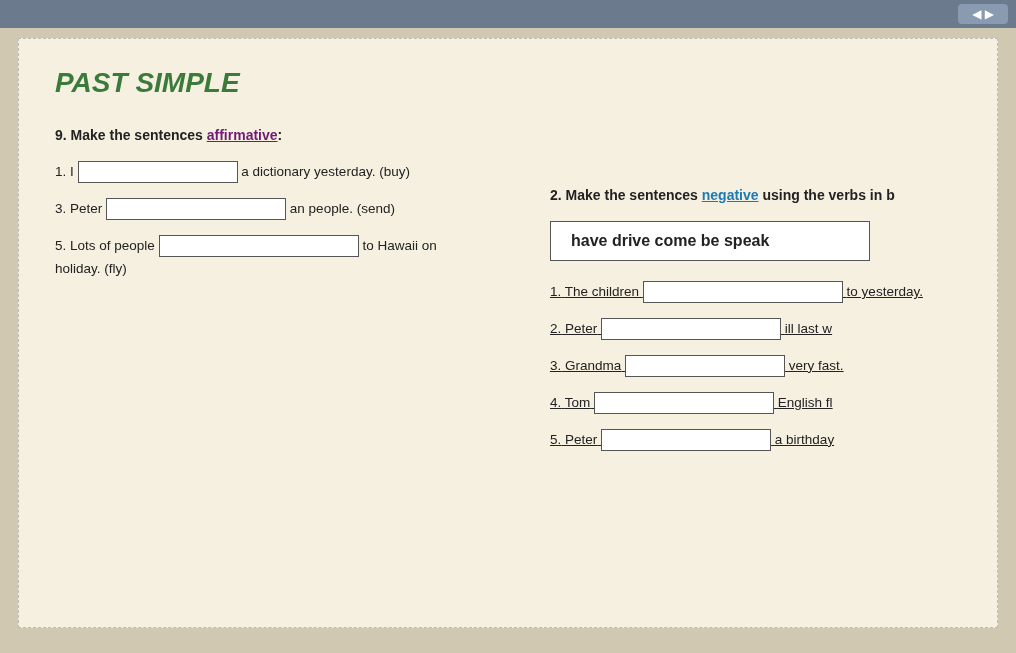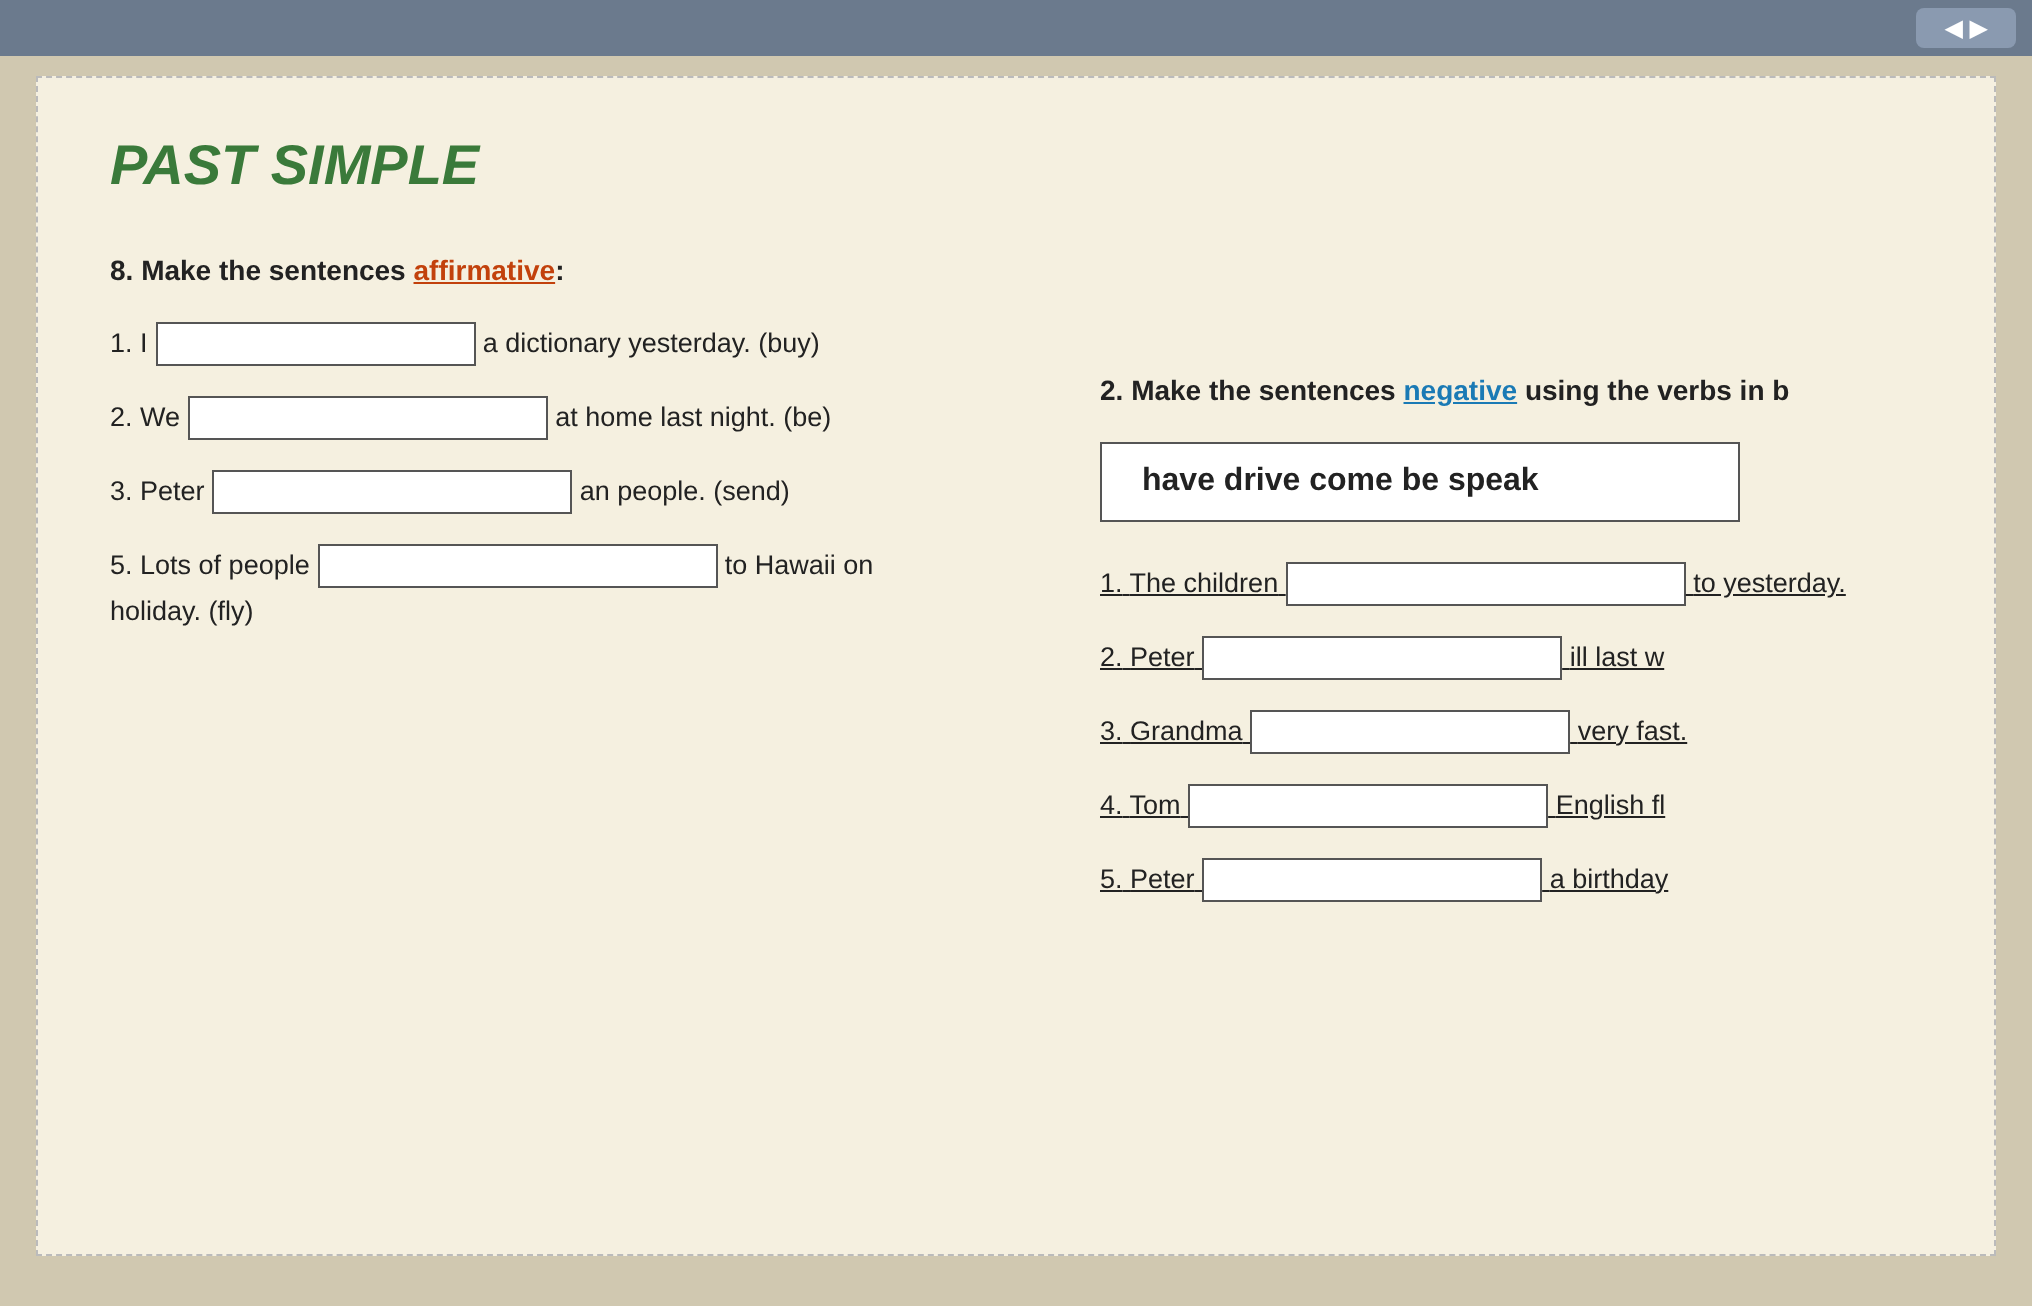--- a/index.html
+++ b/index.html
@@ -69,21 +69,21 @@
 
     .section-heading {
       font-size: 14px;
       font-weight: bold;
       color: #222;
       margin-bottom: 18px;
     }
 
     .section-heading a,
     .section-heading .link-word {
-      color: #c2410c;
+      color: #701a75;
       text-decoration: underline;
     }
 
     .exercise-item {
       margin-bottom: 14px;
       font-size: 13.5px;
       color: #222;
       line-height: 1.7;
     }
 
@@ -152,37 +152,31 @@
   <button class="top-bar-btn">◀  ▶</button>
 </div>
 
 <div class="main-card">
   <div class="page-title">PAST SIMPLE</div>
 
   <div class="two-col">
 
     <div class="col-left">
       <div class="section-heading">
-        <span>8. Make the sentences</span>
+        <span>9. Make the sentences</span>
         <span class="link-word">affirmative</span><span>:</span>
       </div>
 
       <div class="exercise-item">
         <span>1.</span>
         <span>I</span>
         <input type="text" style="">
         <span>a dictionary yesterday. (buy)</span>
       </div>
 
-      <div class="exercise-item">
-        <span>2.</span>
-        <span>We</span>
-        <input type="text" style="width: 180px;">
-        <span>at home last night. (be)</span>
-      </div>
 
       <div class="exercise-item">
         <span>3.</span>
         <span>Peter</span>
         <input type="text" style="width: 180px;">
         <span>an people. (send)</span>
       </div>
 
 
       <div class="exercise-item">

